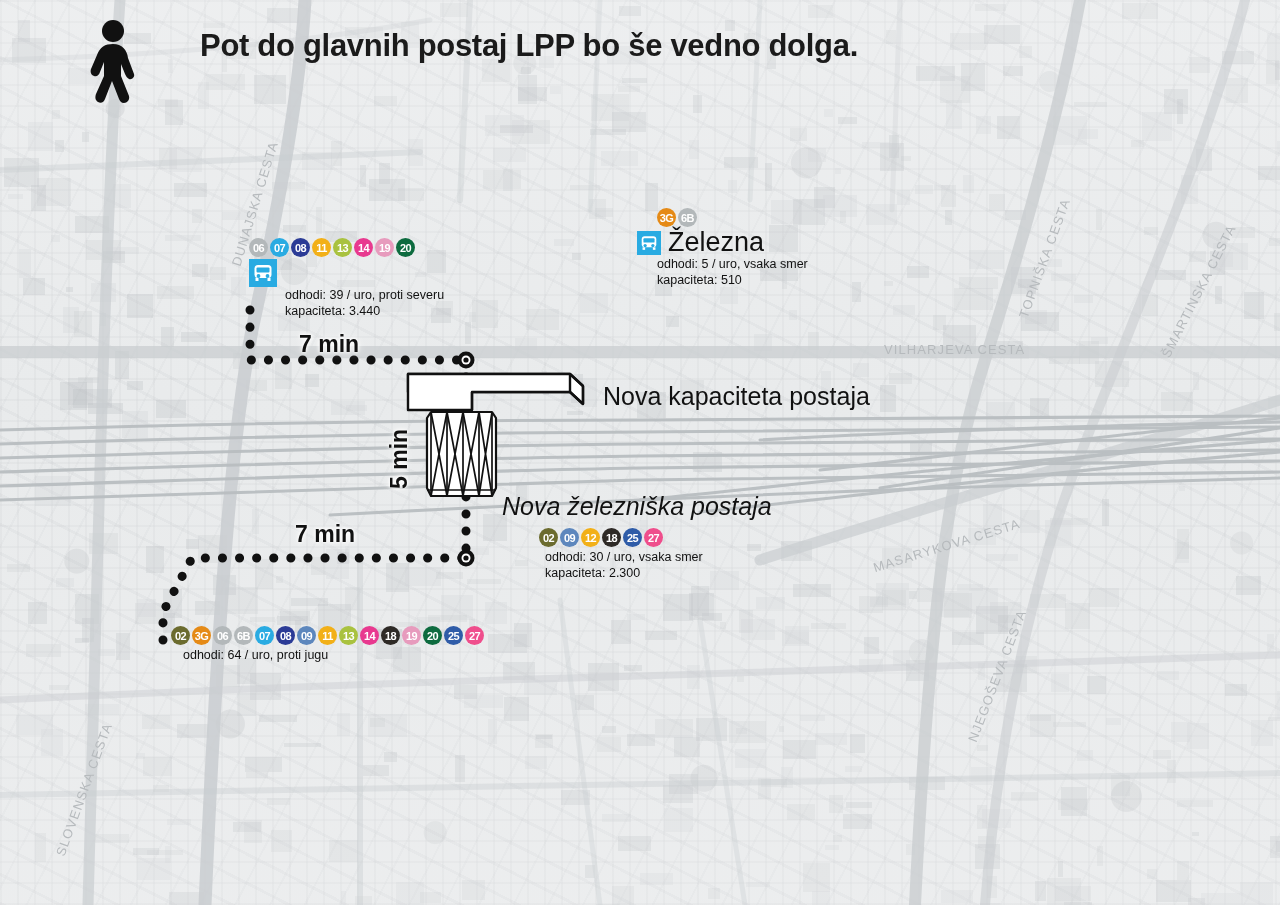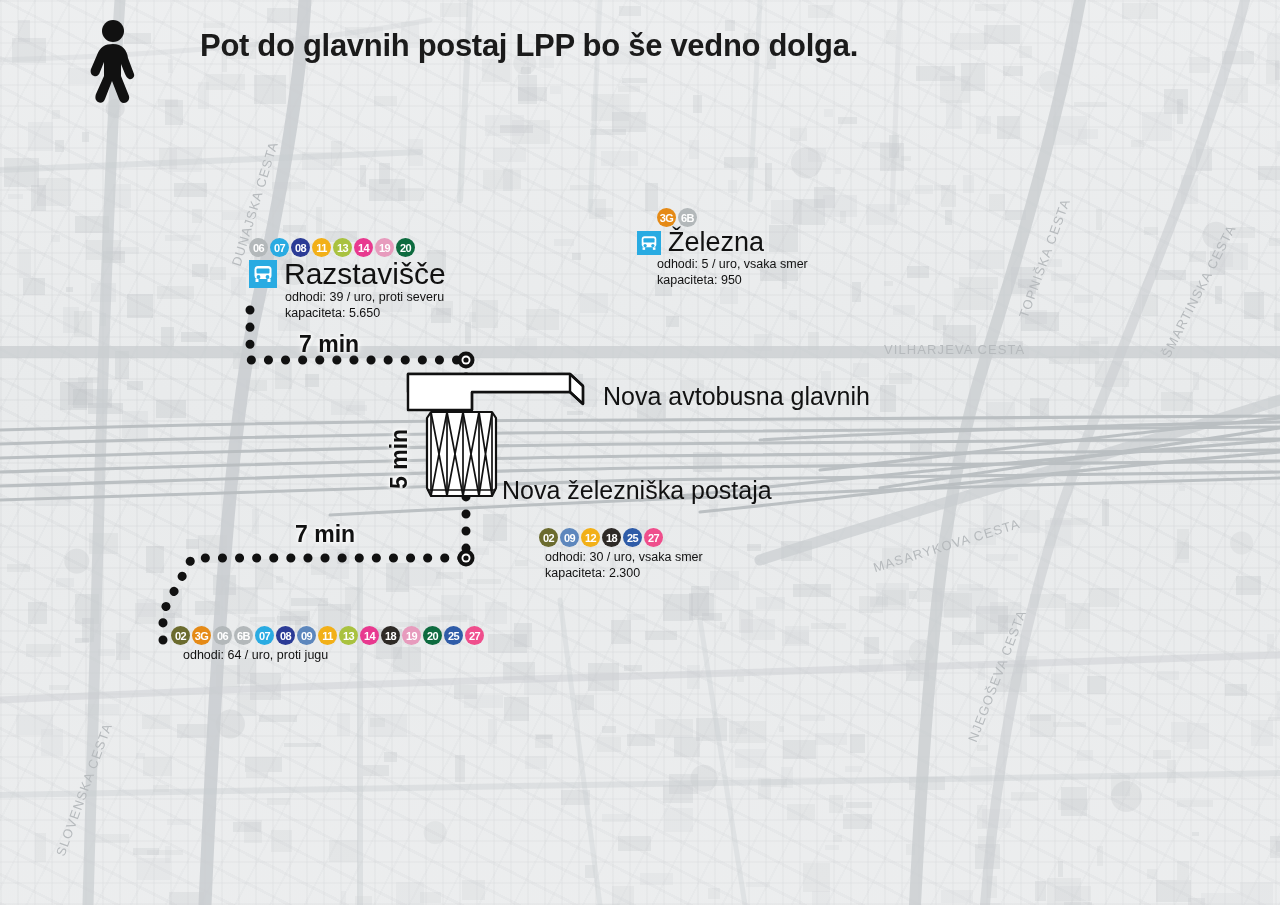--- a/index.html
+++ b/index.html
@@ -713,22 +713,22 @@
              L47 78 C48 82 45 85 42 85 C39 85 38 83 37 81 L30 63 L23 81 C22 84 19 86 16 84
              C13 82 13 79 14 76 L22 58 L22 44 L18 54 C17 57 15 59 12 58 C9 57 8 54 9 51 L15 37
              C18 29 23 26 31 26 Z" fill="#111"></path>
   </svg>
   <div id="title">Pot do glavnih postaj LPP bo še vedno dolga.</div>
 
   <div class="minlabel" style="left:299px;top:331px;">7 min</div>
   <div class="minlabel vert" style="left:386px;top:489px;">5 min</div>
   <div class="minlabel" style="left:295px;top:521px;">7 min</div>
 
-  <div class="bigcap" style="left:603px;top:382px;">Nova avtobusna glavnih</div>
-  <div class="bigcap" style="left:502px;top:476px;">Nova železniška postaja</div>
+  <div class="bigcap" style="left:603px;top:382px;">Nova kapaciteta postaja</div>
+  <div class="bigcap" style="left:502px;top:492px;font-style:italic;">Nova železniška postaja</div>
 
   <div class="station" style="left:249px;top:238px;">
     <div class="badges">
         <div class="badge" style="background: rgb(179, 184, 186);">06</div>
         <div class="badge" style="background: rgb(41, 171, 226);">07</div>
         <div class="badge" style="background: rgb(43, 59, 150);">08</div>
         <div class="badge" style="background: rgb(242, 176, 24);">11</div>
         <div class="badge" style="background: rgb(169, 194, 63);">13</div>
         <div class="badge" style="background: rgb(232, 57, 143);">14</div>
         <div class="badge" style="background: rgb(231, 155, 189);">19</div>
@@ -737,45 +737,44 @@
     <div class="namerow">
       <svg class="busicon" viewBox="0 0 28 28">
         <rect x="0" y="0" width="28" height="28" fill="#29abe2"></rect>
         <rect x="5.5" y="6" width="17" height="13" rx="3.5" fill="#fff"></rect>
         <rect x="7.5" y="8.5" width="13" height="5" rx="1" fill="#29abe2"></rect>
         <circle cx="9.5" cy="17" r="1.9" fill="#29abe2"></circle>
         <circle cx="18.5" cy="17" r="1.9" fill="#29abe2"></circle>
         <rect x="6.5" y="19" width="3" height="3" fill="#fff"></rect>
         <rect x="18.5" y="19" width="3" height="3" fill="#fff"></rect>
       </svg>
-      <div class="stname">Razstavišče</div>
     </div>
     <div class="meta" style="margin-left:36px;">odhodi: 39 / uro, proti severu</div>
-    <div class="meta" style="margin-left:36px;">kapaciteta: 5.650</div>
+    <div class="meta" style="margin-left:36px;">kapaciteta: 3.440</div>
   </div>
 
   <div class="station" style="left:637px;top:208px;">
     <div class="badges" style="margin-left:20px;">
         <div class="badge" style="background: rgb(229, 138, 22);">3G</div>
         <div class="badge" style="background: rgb(179, 184, 186);">6B</div>
       </div>
     <div class="namerow">
       <svg class="busicon" viewBox="0 0 28 28" style="width:24px;height:24px;flex:0 0 24px;">
         <rect x="0" y="0" width="28" height="28" fill="#29abe2"></rect>
         <rect x="5.5" y="6" width="17" height="13" rx="3.5" fill="#fff"></rect>
         <rect x="7.5" y="8.5" width="13" height="5" rx="1" fill="#29abe2"></rect>
         <circle cx="9.5" cy="17" r="1.9" fill="#29abe2"></circle>
         <circle cx="18.5" cy="17" r="1.9" fill="#29abe2"></circle>
         <rect x="6.5" y="19" width="3" height="3" fill="#fff"></rect>
         <rect x="18.5" y="19" width="3" height="3" fill="#fff"></rect>
       </svg>
       <div class="stname small">Železna</div>
     </div>
     <div class="meta" style="margin-left:20px;">odhodi: 5 / uro, vsaka smer</div>
-    <div class="meta" style="margin-left:20px;">kapaciteta: 950</div>
+    <div class="meta" style="margin-left:20px;">kapaciteta: 510</div>
   </div>
 
   <div class="station" style="left:517px;top:528px;">
     <div class="badges" style="margin-left:22px;">
         <div class="badge" style="background: rgb(107, 107, 46);">02</div>
         <div class="badge" style="background: rgb(93, 135, 189);">09</div>
         <div class="badge" style="background: rgb(242, 176, 24);">12</div>
         <div class="badge" style="background: rgb(46, 42, 38);">18</div>
         <div class="badge" style="background: rgb(47, 92, 168);">25</div>
         <div class="badge" style="background: rgb(239, 78, 140);">27</div>

